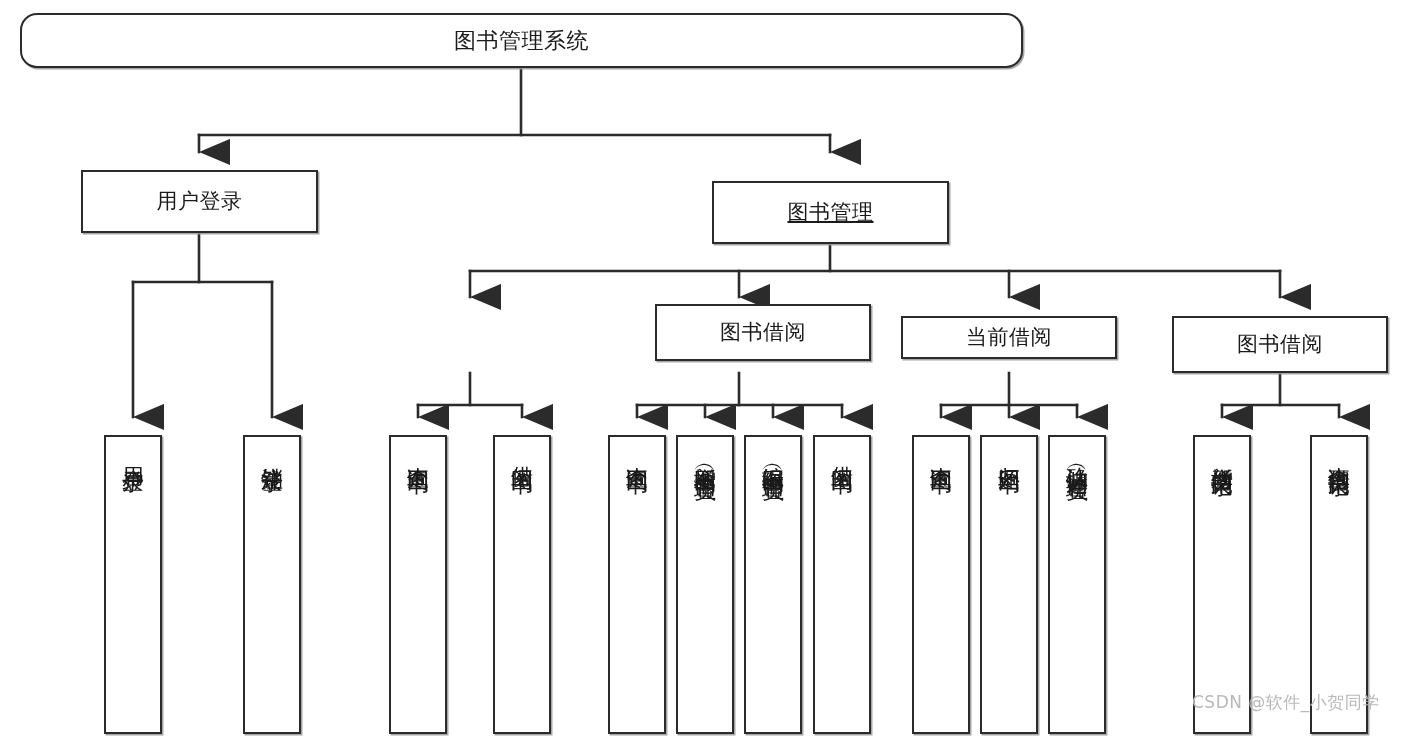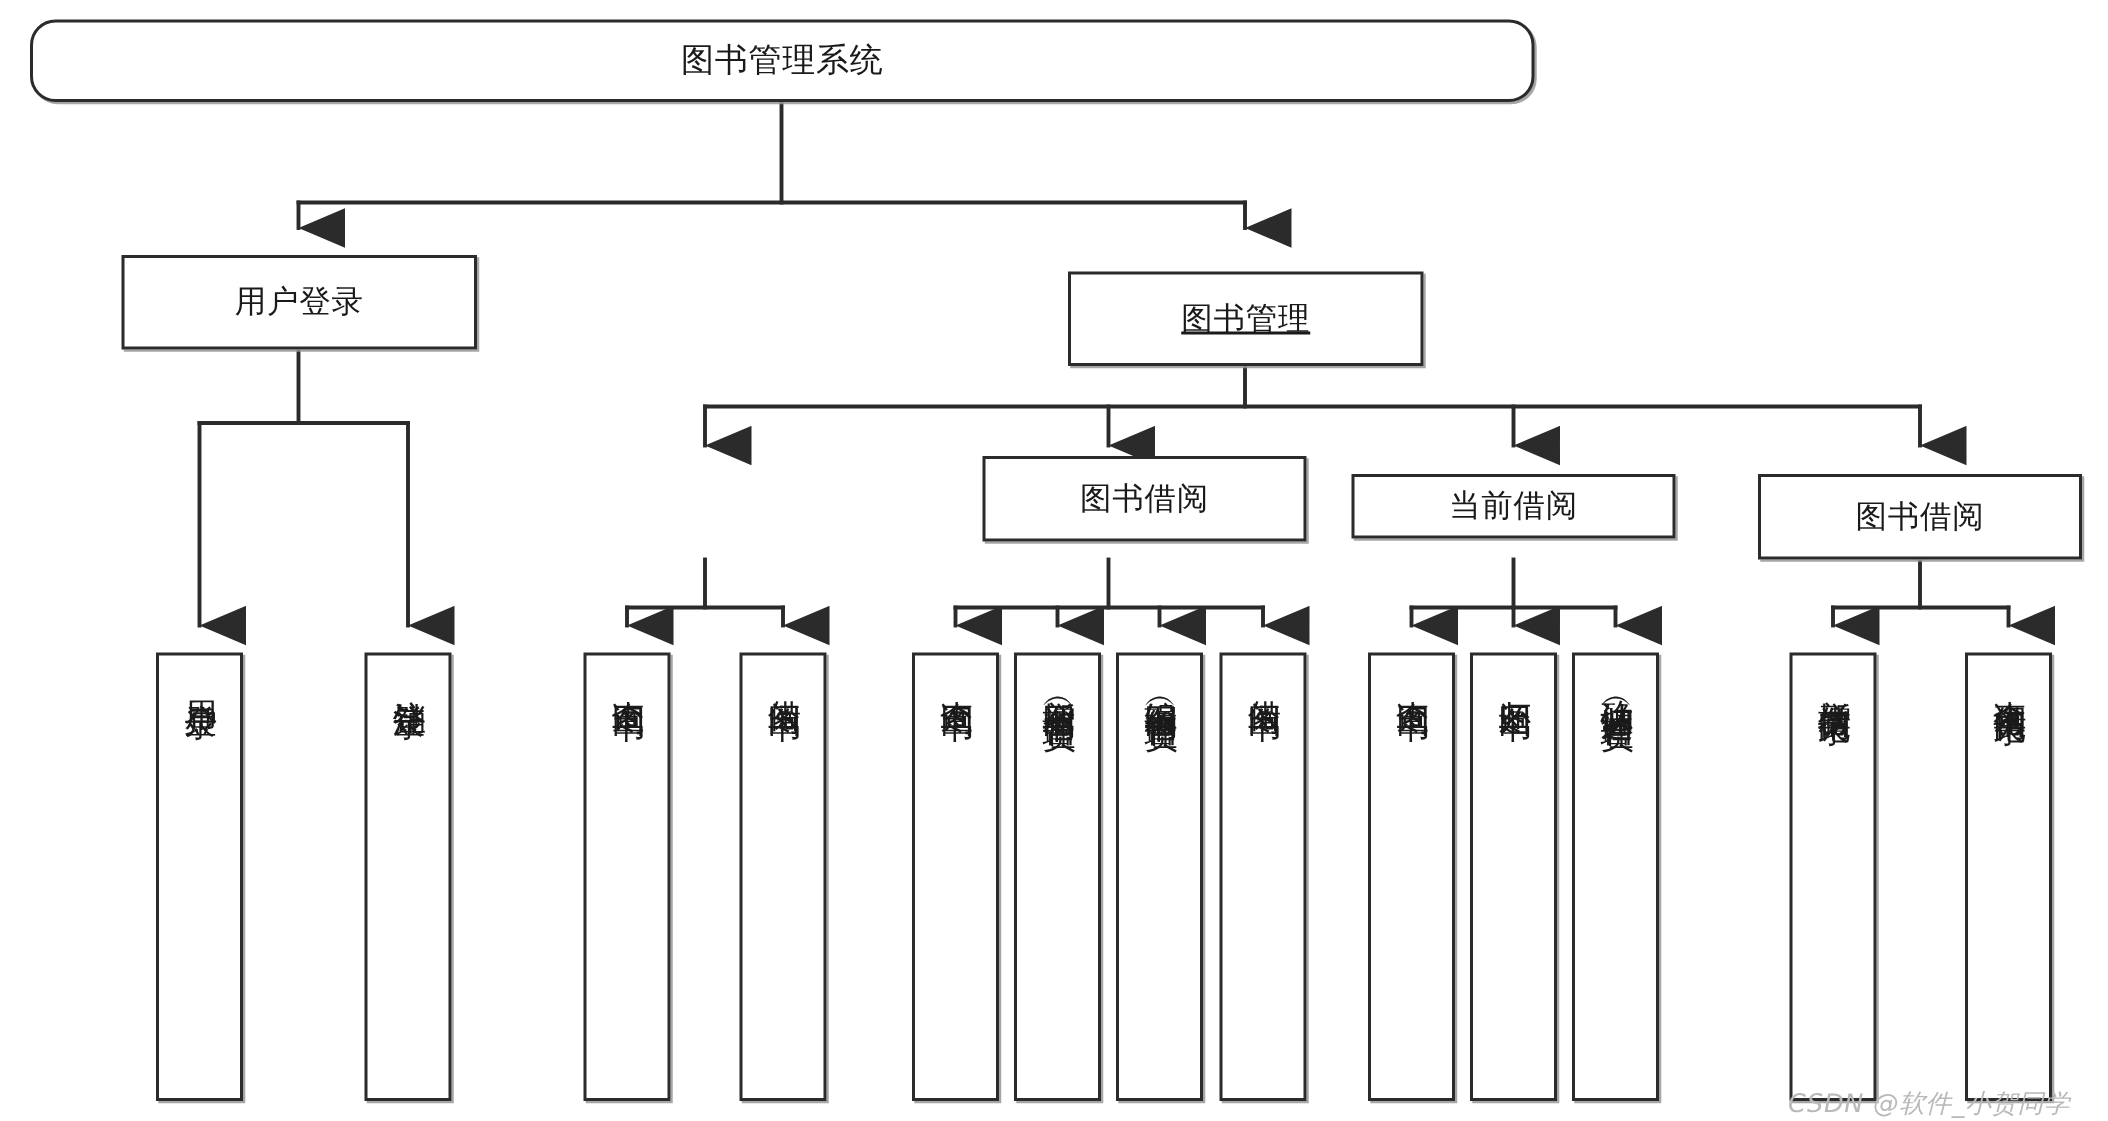--- a/index.html
+++ b/index.html
@@ -193,15 +193,15 @@
     <span class="lbl">确认归还（管理员）</span>
   </div>
 
   <div class="node v" style="left:1193px; top:435px; width:58px; height:299px;">
     <span class="lbl">新增借阅记录</span>
   </div>
   <div class="node v" style="left:1310px; top:435px; width:58px; height:299px;">
     <span class="lbl">查询借阅记录</span>
   </div>
 
-  <div class="watermark" style="left:1192px; top:724px;font-style:italic;">CSDN @软件_小贺同学</div>
+  <div class="watermark" style="left:1192px; top:691px;">CSDN @软件_小贺同学</div>
 
 </div>
 
 </body></html>

